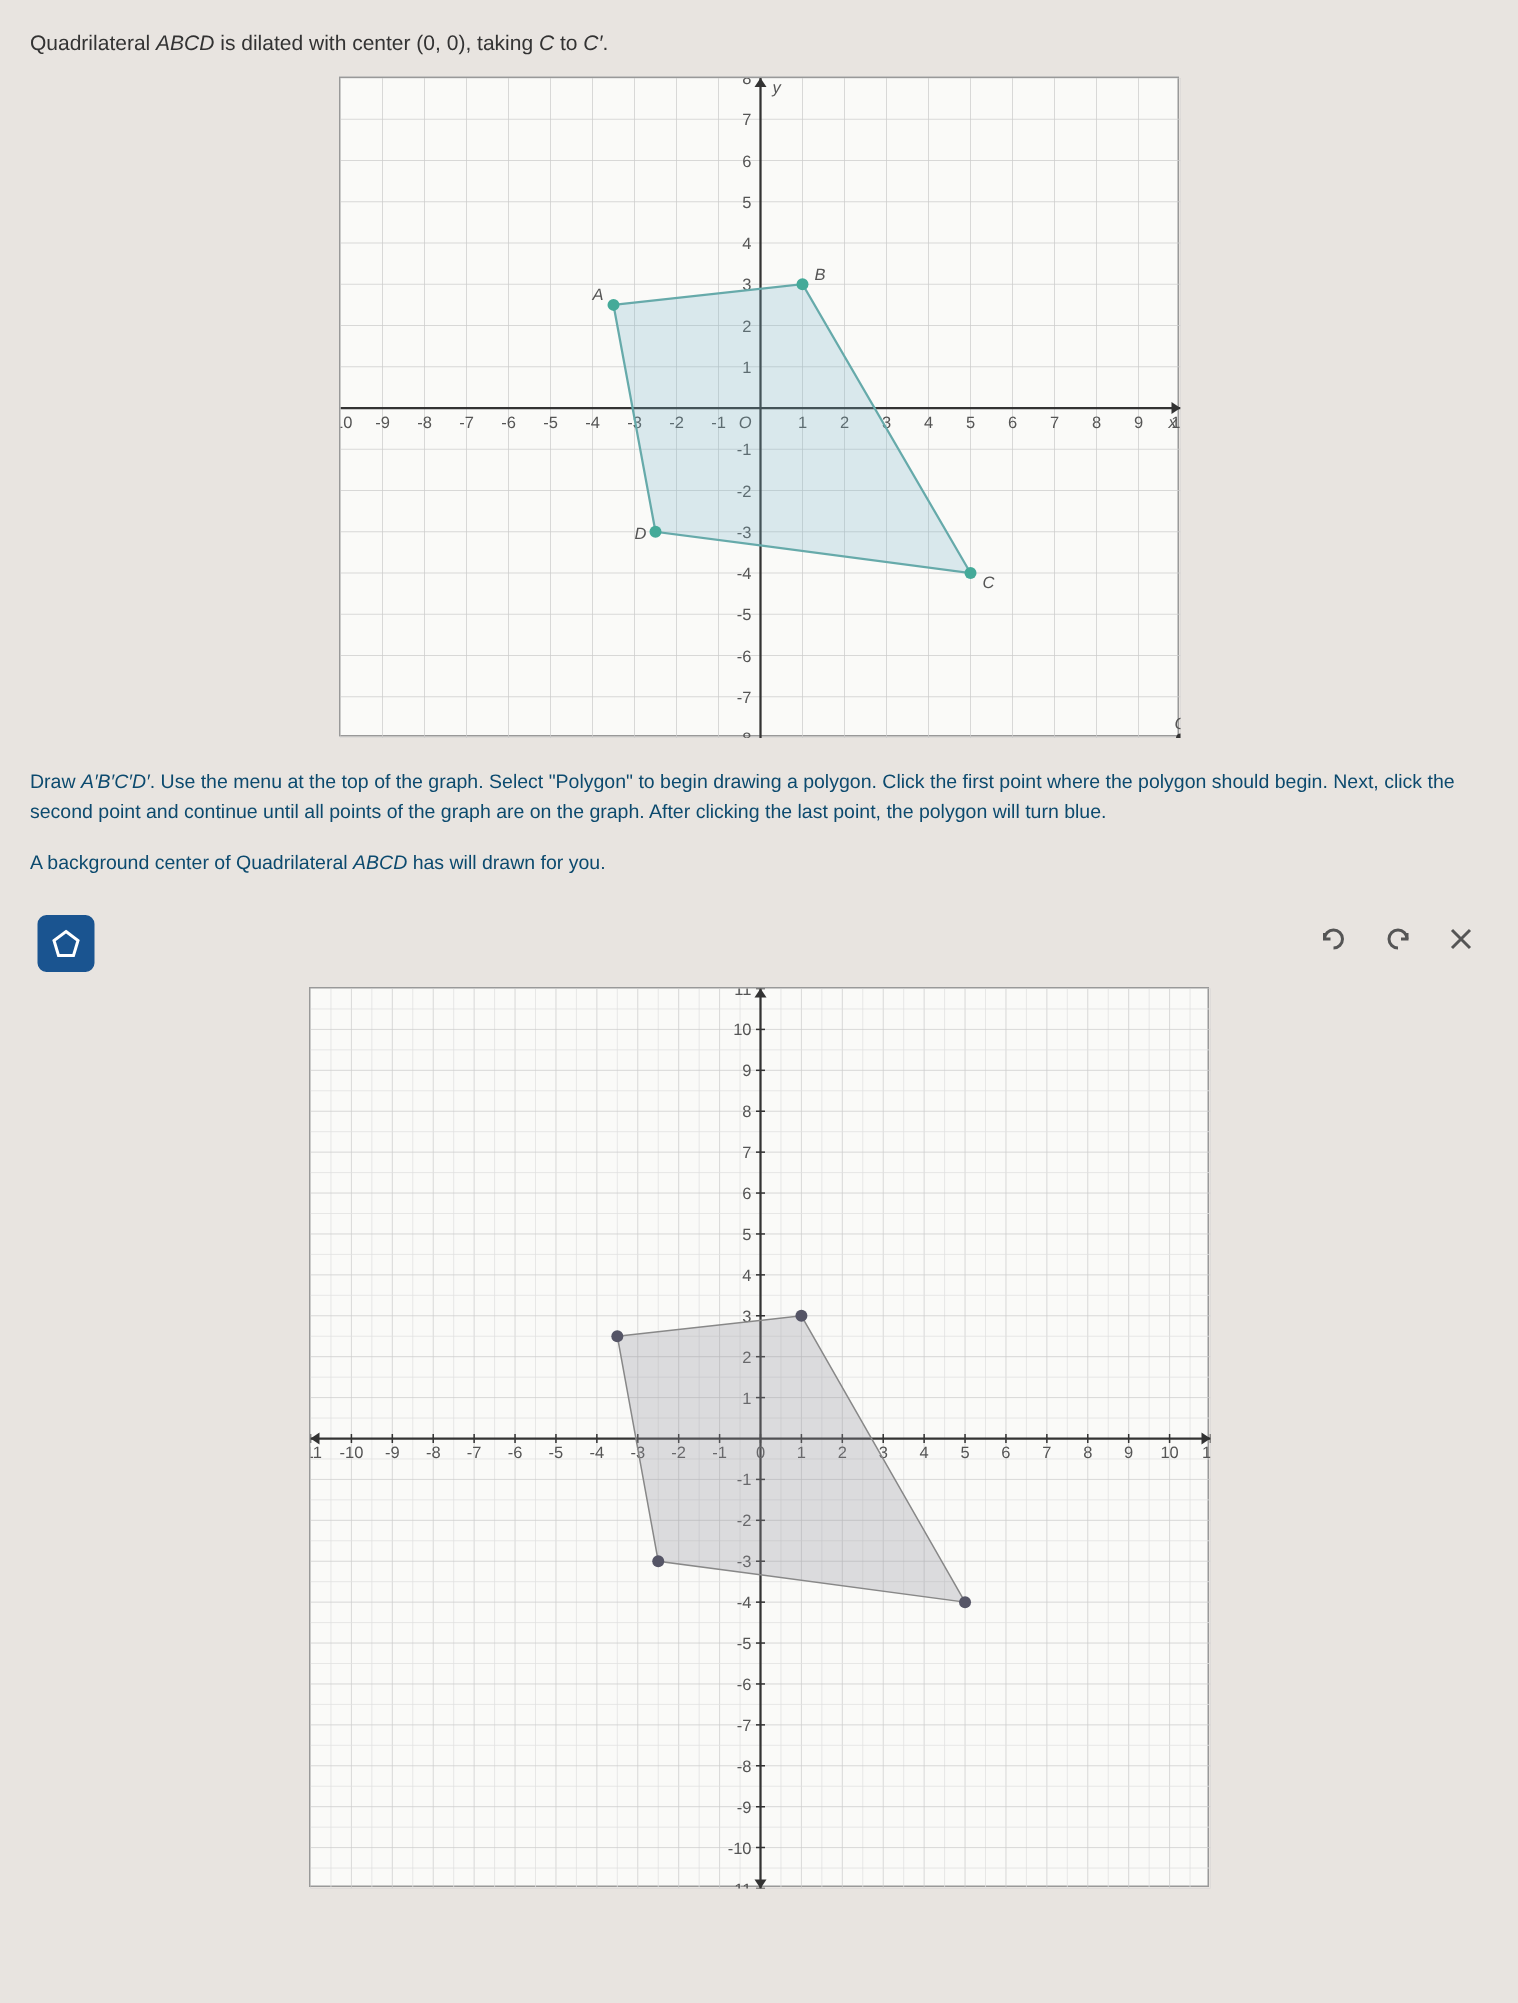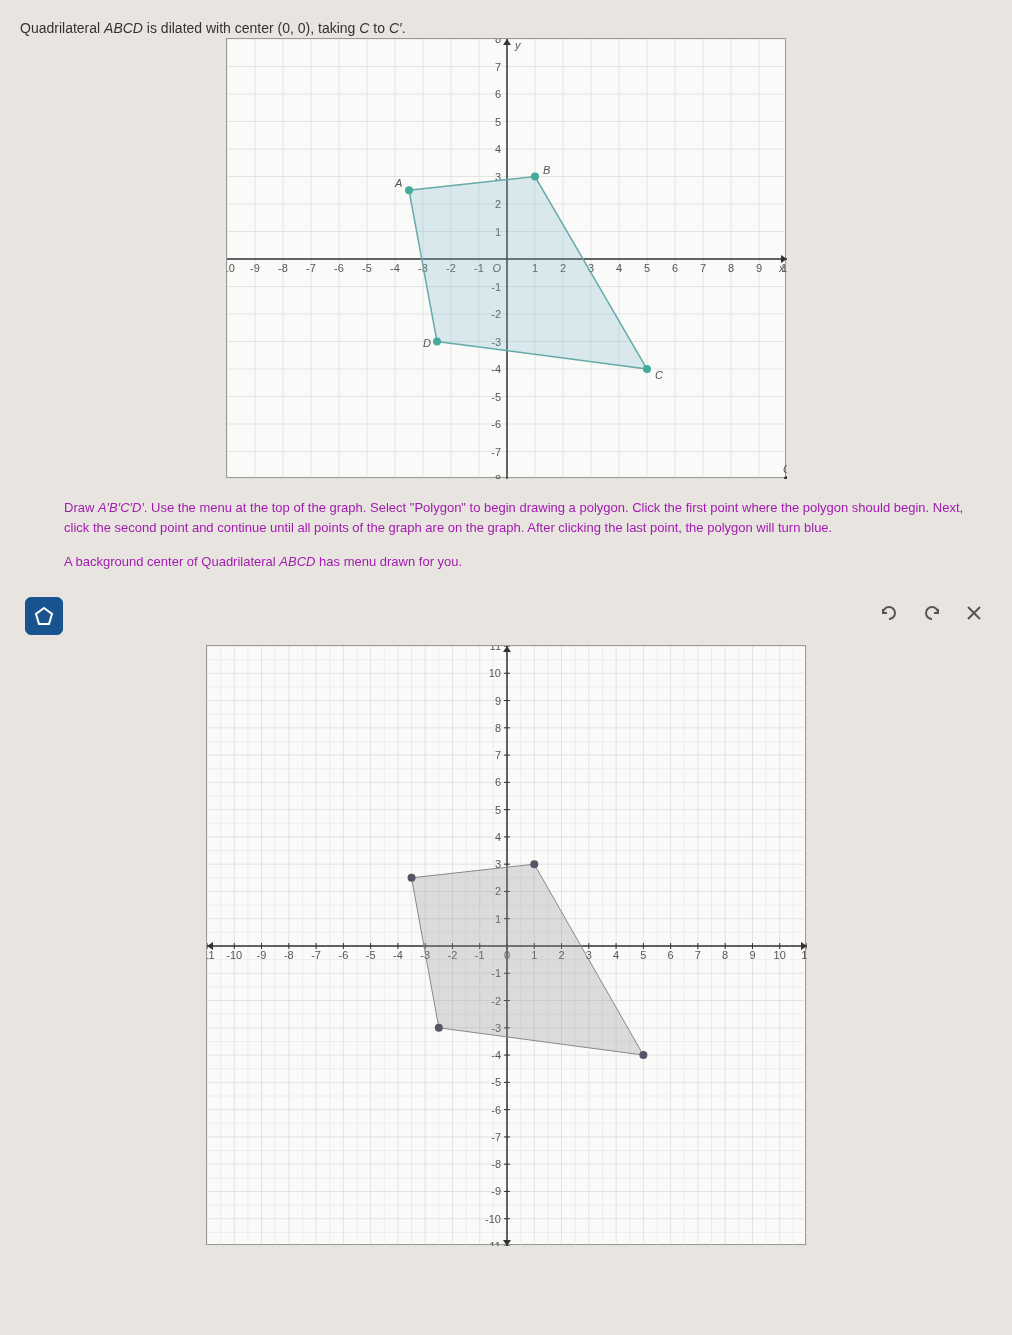--- a/index.html
+++ b/index.html
@@ -5,35 +5,35 @@
 * { box-sizing: border-box; margin: 0; padding: 0; }
 body {
   font-family: Arial, sans-serif;
   background: #e8e4e0;
   padding: 20px;
   width: 1012px;
 }
 .question-text {
   font-size: 14px;
   color: #333;
-  margin-bottom: 2px;
+  margin-bottom: 15px;
 }
 .italic { font-style: italic; }
 .graph-wrap {
   display: flex;
   justify-content: center;
   margin-bottom: 20px;
 }
 .graph-box {
   border: 1px solid #999;
   background: #fafaf8;
   position: relative;
 }
 .graph1 { width: 560px; height: 440px; }
-.instructions { font-size: 13px; color: #a21caf; line-height: 1.5; margin-bottom: 15px; margin-left: 44px; }
+.instructions { font-size: 13px; color: #0c4a6e; line-height: 1.5; margin-bottom: 15px; }
 .toolbar {
   display: flex;
   justify-content: space-between;
   align-items: center;
   padding: 10px 5px;
 }
 .tool-left { display: flex; gap: 8px; }
 .tool-right { display: flex; gap: 15px; align-items: center; }
 .tool-btn {
   width: 38px; height: 38px;
@@ -164,21 +164,21 @@
         </g>
     </svg>
   </div>
 </div>
 
 <div class="instructions">
   <span>Draw </span><span class="italic">A′B′C′D′</span><span>. Use the menu at the top of the graph. Select "Polygon" to begin drawing a polygon. Click the first point where the polygon should begin. Next, click the second point and continue until all points of the graph are on the graph. After clicking the last point, the polygon will turn blue.</span>
 </div>
 
 <div class="instructions">
-  <span>A background center of Quadrilateral </span><span class="italic">ABCD</span><span> has menu drawn for you.</span>
+  <span>A background center of Quadrilateral </span><span class="italic">ABCD</span><span> has will drawn for you.</span>
 </div>
 
 <div class="toolbar">
   <div class="tool-left">
     <div class="tool-btn active">
       <svg width="22" height="22" viewBox="0 0 22 22">
           <polygon points="11,3 19,9 16,19 6,19 3,9" fill="none" stroke="#fff" stroke-width="2"></polygon>
         </svg>
     </div>
   </div>

